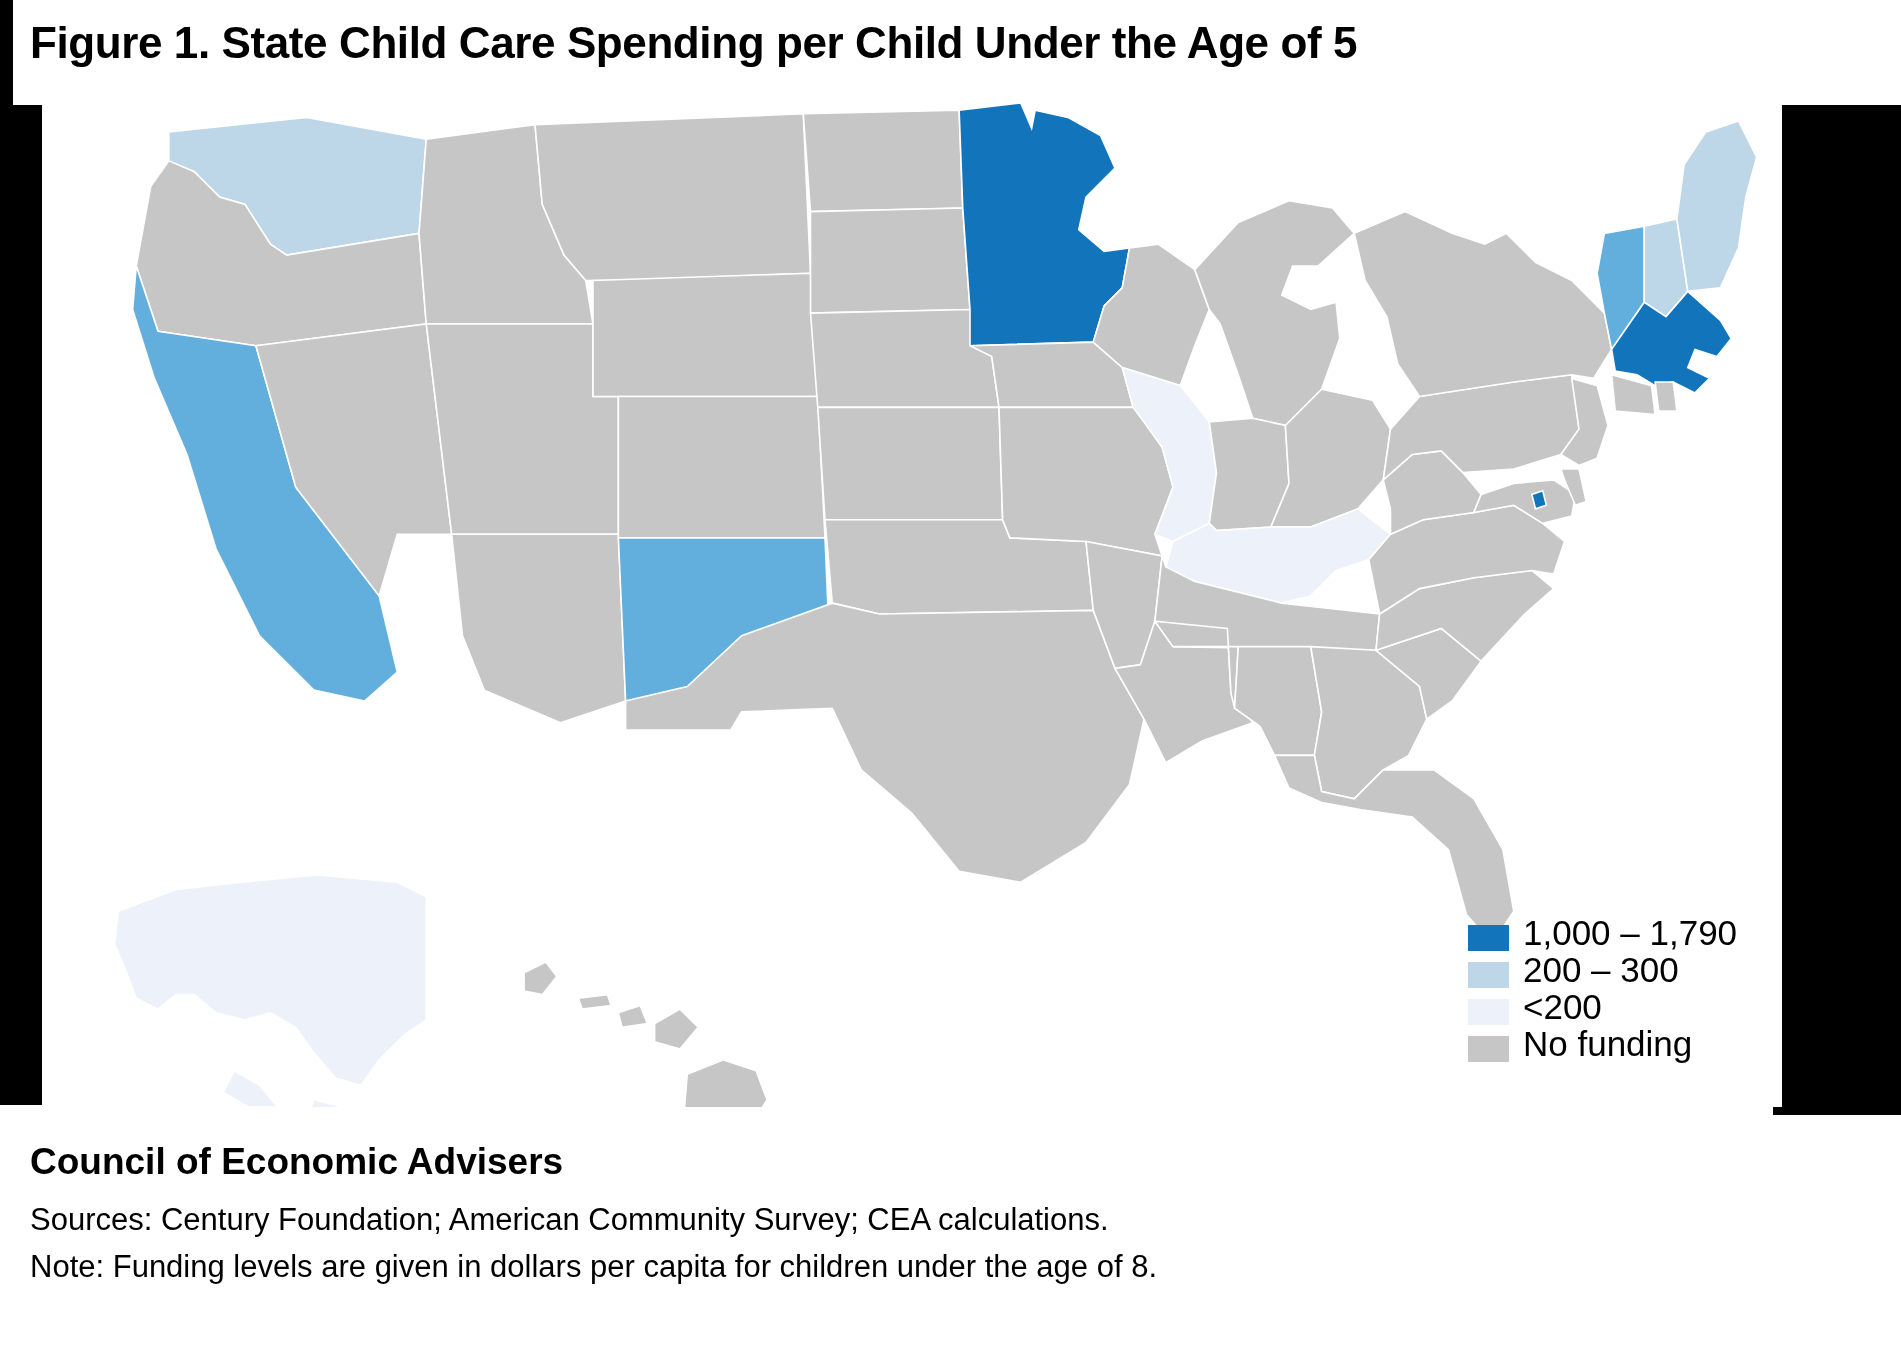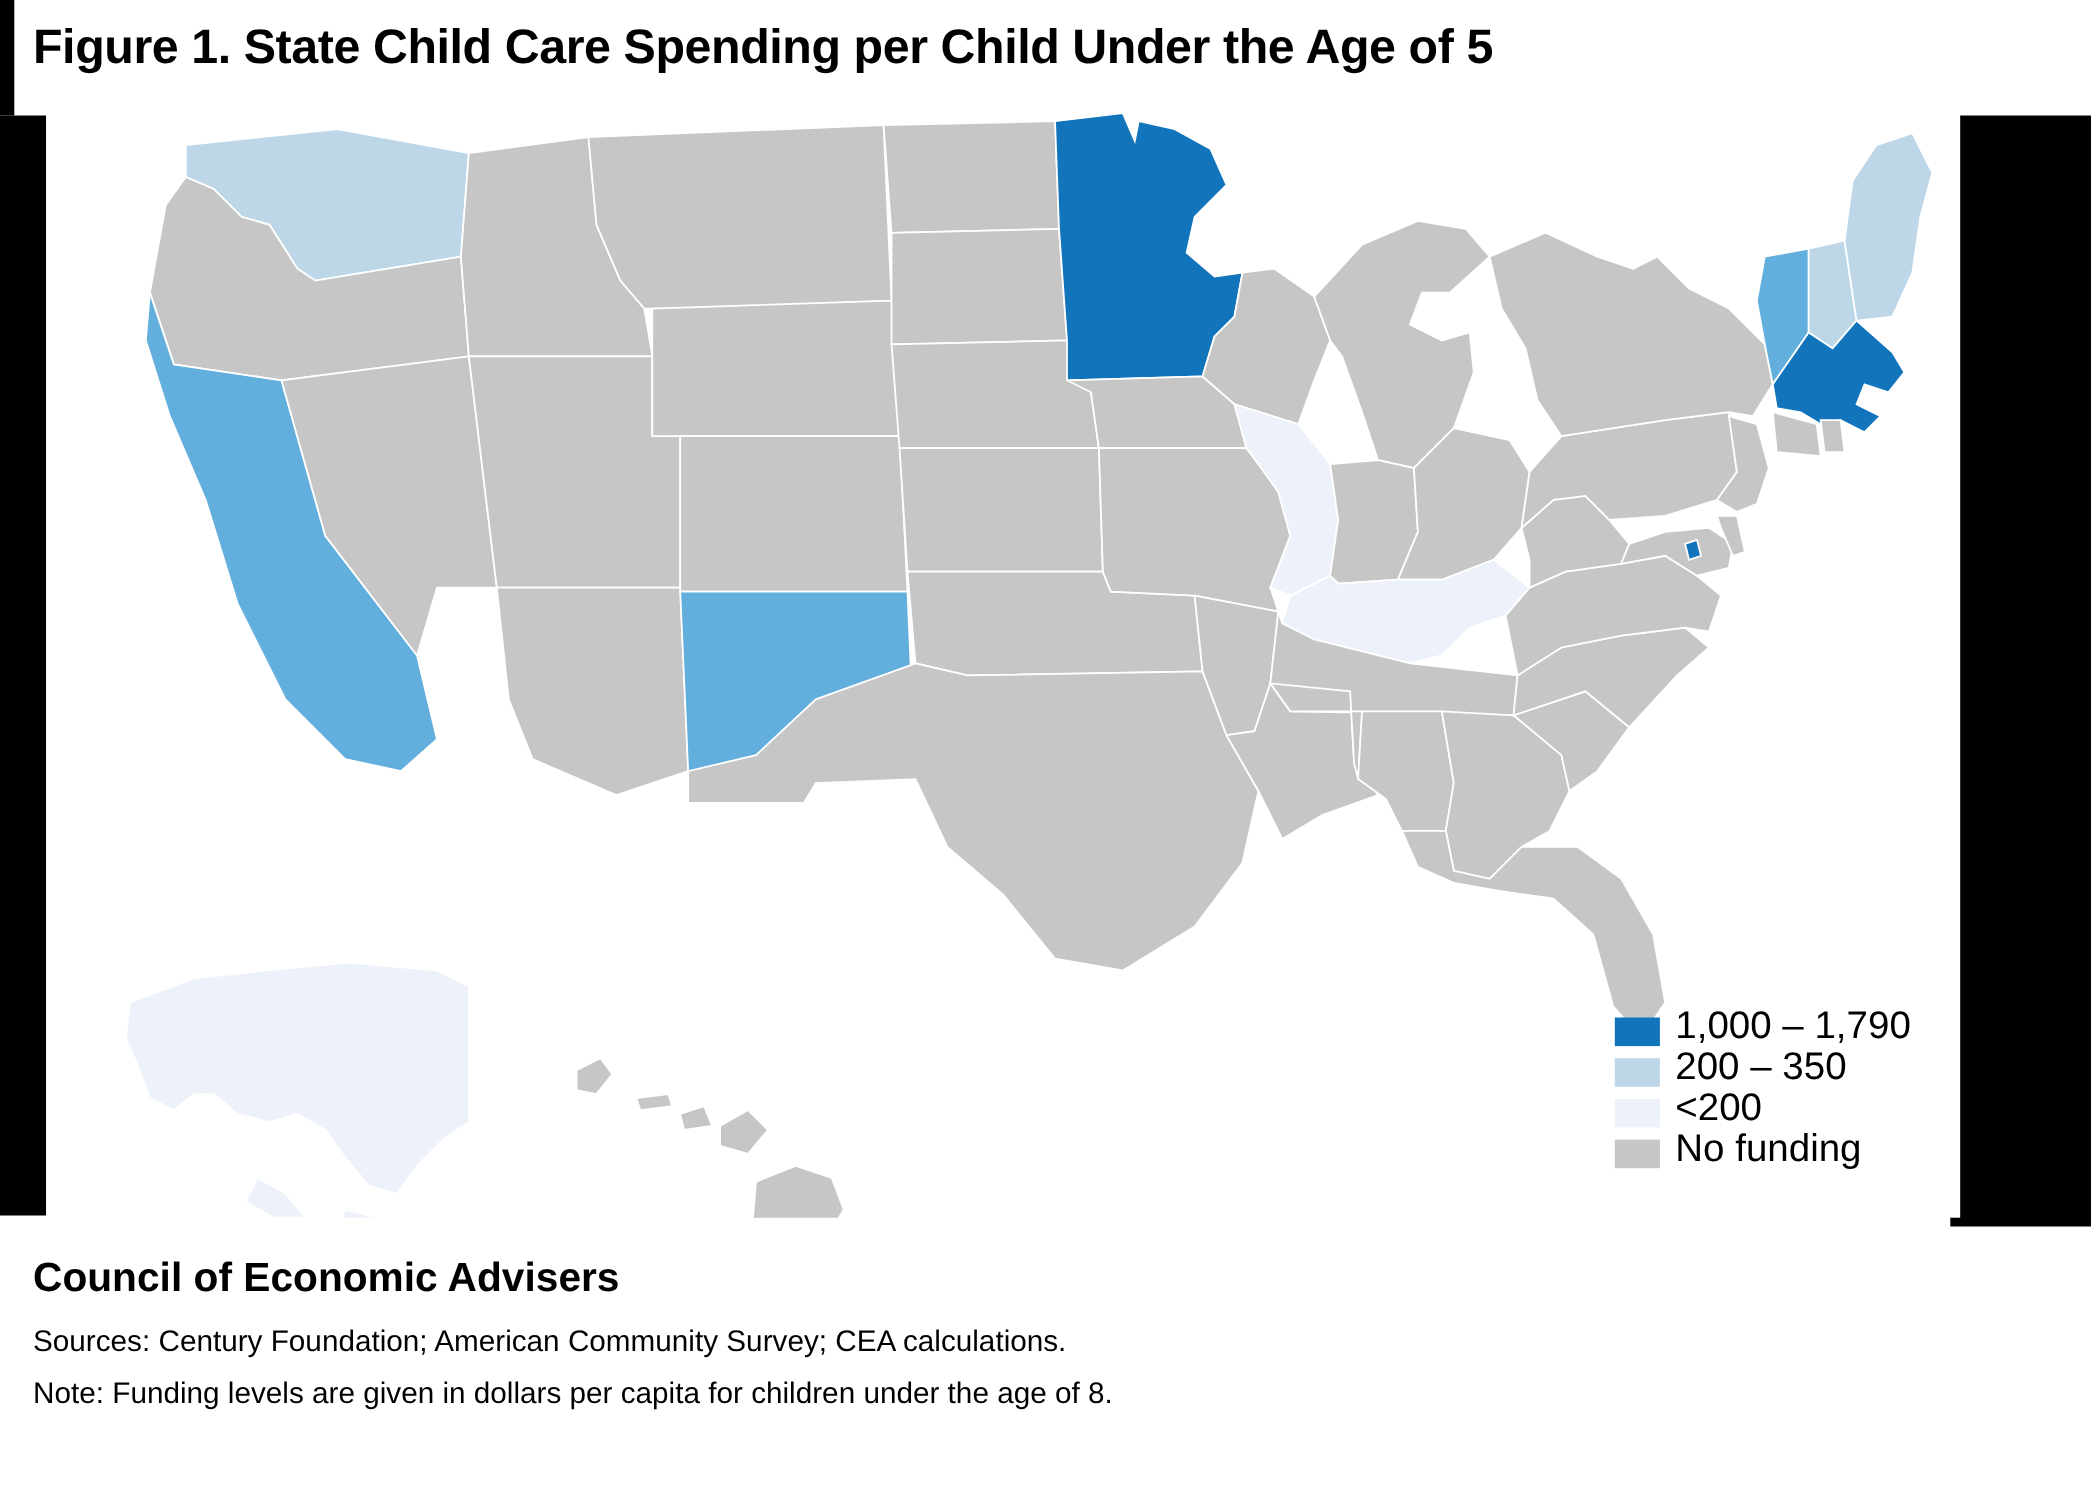--- a/index.html
+++ b/index.html
@@ -77,21 +77,21 @@
   }
   #cea-title {
     font-size: 37px;
     font-weight: 700;
     color: #000000;
     line-height: 48px;
     margin-bottom: 10px;
     font-stretch: condensed;
   }
   .foot-line {
-    font-size: 27px;
+    font-size: 31px;
     color: #000000;
     line-height: 47px;
     white-space: nowrap;
   }
 </style>
 </head>
 <body>
 
 <div id="page">
 
@@ -168,21 +168,21 @@
            M356,542 L376,534 L394,540 L400,556 L388,576 L368,580 L354,566 Z" fill="#C6C6C6"></path>
     </svg>
 
     <div id="legend">
       <div class="legend-row">
         <span class="legend-swatch" style="background: rgb(18, 117, 188);"></span>
         <span class="legend-label">1,000 – 1,790</span>
       </div>
       <div class="legend-row">
         <span class="legend-swatch" style="background: rgb(189, 215, 233);"></span>
-        <span class="legend-label">200 – 350</span>
+        <span class="legend-label">200 – 300</span>
       </div>
       <div class="legend-row">
         <span class="legend-swatch" style="background: rgb(237, 242, 250);"></span>
         <span class="legend-label">&lt;200</span>
       </div>
       <div class="legend-row">
         <span class="legend-swatch" style="background: rgb(198, 198, 198);"></span>
         <span class="legend-label">No funding</span>
       </div>
     </div>

